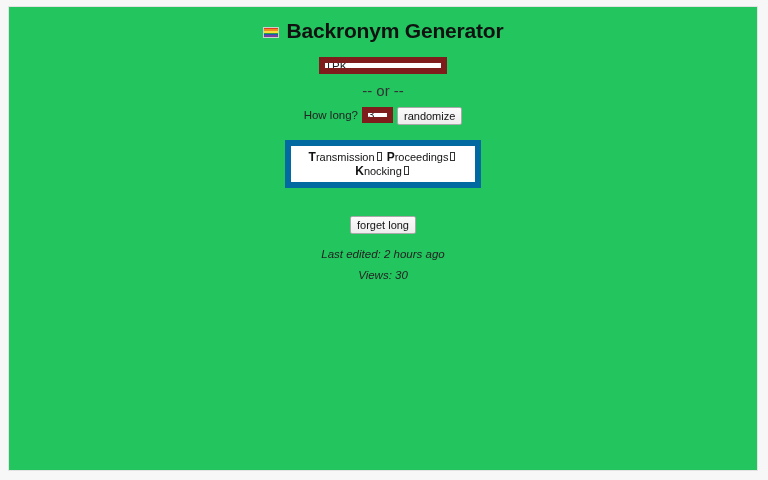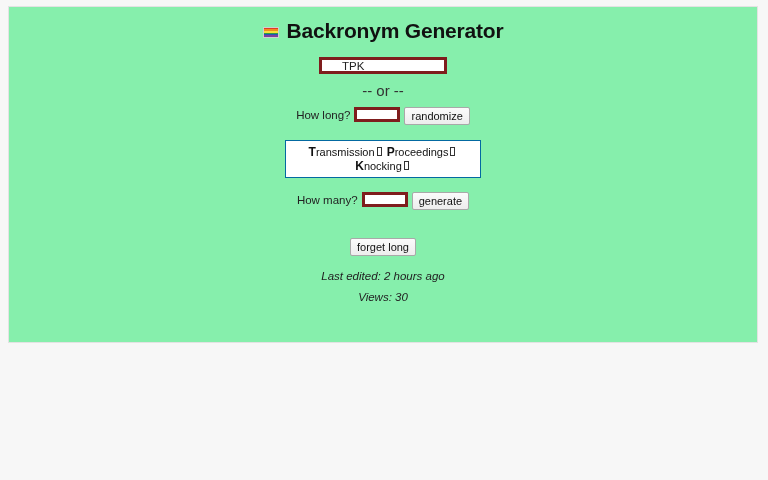--- a/index.html
+++ b/index.html
@@ -10,22 +10,22 @@
     background: #f7f7f7;
     font-family: "Liberation Sans", sans-serif;
     -webkit-font-smoothing: none;
   }
 
   #page-card {
     position: absolute;
     left: 8px;
     top: 6px;
     width: 750px;
-    height: 337px;
-    background: #86efac;
+    height: 465px;
+    background: #22c55e;
     border: 1px solid #e3e3e3;
     box-sizing: border-box;
     overflow: hidden;
   }
 
   .content {
     width: 100%;
     text-align: center;
     padding-top: 12px;
     box-sizing: border-box;
@@ -75,23 +75,23 @@
   .row.inline {
     display: flex;
     justify-content: center;
     gap: 4px;
   }
 
   input[type="text"] {
     font-family: "Liberation Sans", sans-serif;
     font-size: 11.5px;
     color: #222222;
-    border: 3px solid #7f1d1d;
+    border: 6px solid #7f1d1d;
     background: #ffffff;
-    padding: 2px 20px;
+    padding: 2px 0;
     box-sizing: border-box;
     outline: none;
   }
   .acronym-input {
     width: 128px;
     height: 17px;
     margin: 0 auto;
     display: block;
   }
   .num-input {
@@ -116,21 +116,21 @@
     margin: 8px 0 8px 0;
     font-size: 15px;
     color: #333333;
   }
 
   
   .result-box {
     width: 196px;
     min-height: 38px;
     margin: 15px auto 0 auto;
-    border: 1px solid #0369a1;
+    border: 6px solid #0369a1;
     box-sizing: border-box;
     display: flex;
     align-items: center;
     justify-content: center;
     padding: 4px 6px;
     background: #ffffff;
   }
   .result-text {
     font-size: 11px;
     color: #111111;
@@ -187,25 +187,20 @@
     </div>
 
     <div class="result-box">
       <div class="result-text">
         <span><b>T</b><span>ransmission</span></span><span class="tofu"></span>
         <span><b>P</b><span>roceedings</span></span><span class="tofu"></span>
         <span><b>K</b><span>nocking</span></span><span class="tofu"></span>
       </div>
     </div>
 
-    <div class="row inline howmany-row">
-      <span>How many?</span>
-      <input type="text" class="num-input" value="1" style="">
-      <button>generate</button>
-    </div>
 
     <div class="row forget-row">
       <button>forget long</button>
     </div>
 
     <div class="meta-line">Last edited: 2 hours ago</div>
     <div class="meta-line second">Views: 30</div>
 
   </div>
 </div>

